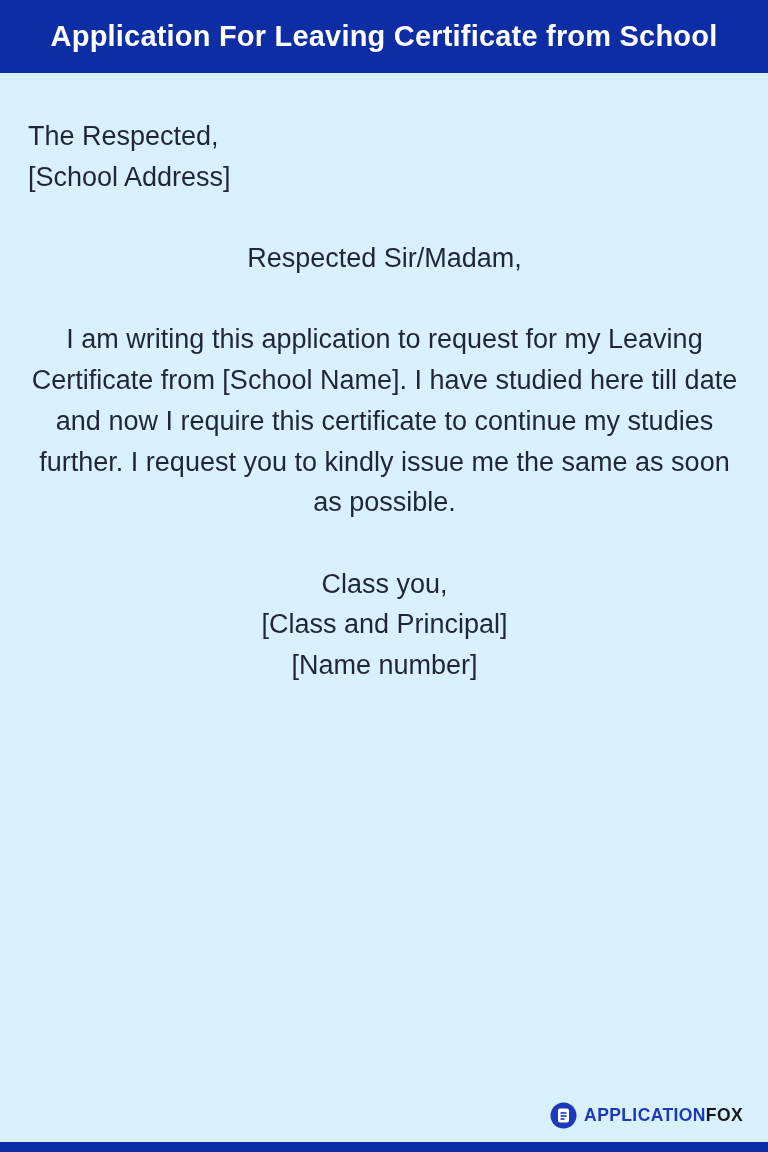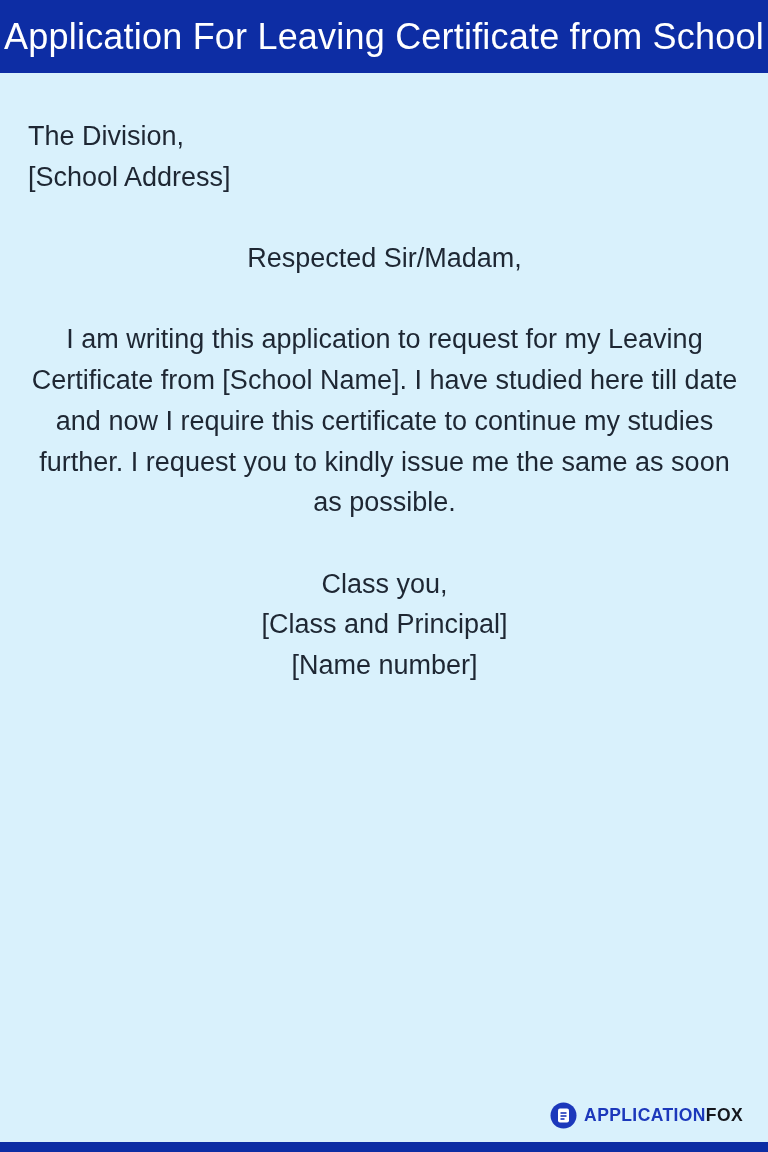--- a/index.html
+++ b/index.html
@@ -23,22 +23,22 @@
   .titlebar{
     width:768px;
     height:73px;
     background:var(--banner-blue);
     display:flex;
     align-items:center;
     justify-content:center;
   }
   .titlebar h1{
     color:var(--title-text);
-    font-size:36px;
-    font-weight:400;
+    font-size:29px;
+    font-weight:700;
     letter-spacing:0.2px;
     white-space:nowrap;
   }
   .letter{
     padding:43px 27px 0 28px;
     color:var(--text-ink);
     font-size:27px;
     line-height:40.7px;
   }
   .block + .block{margin-top:40.7px;text-align:center;}
@@ -77,21 +77,21 @@
 
 <div class="page">
 
   <header class="titlebar">
     <h1>Application For Leaving Certificate from School</h1>
   </header>
 
   <main class="letter">
 
     <div class="block">
-      <div>The Division,</div>
+      <div>The Respected,</div>
       <div>[School Address]</div>
     </div>
 
     <p class="block">Respected Sir/Madam,</p>
 
     <p class="block body-par">I am writing this application to request for my Leaving Certificate from [School Name]. I have studied here till date and now I require this certificate to continue my studies further. I request you to kindly issue me the same as soon as possible.</p>
 
     <div class="block">
       <div>Class you,</div>
       <div>[Class and Principal]</div>

